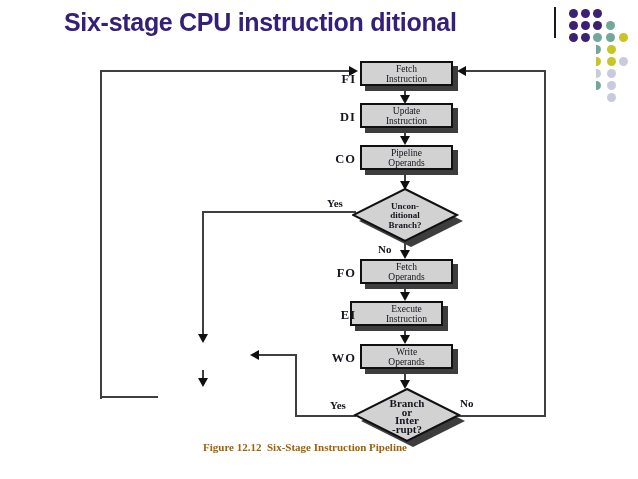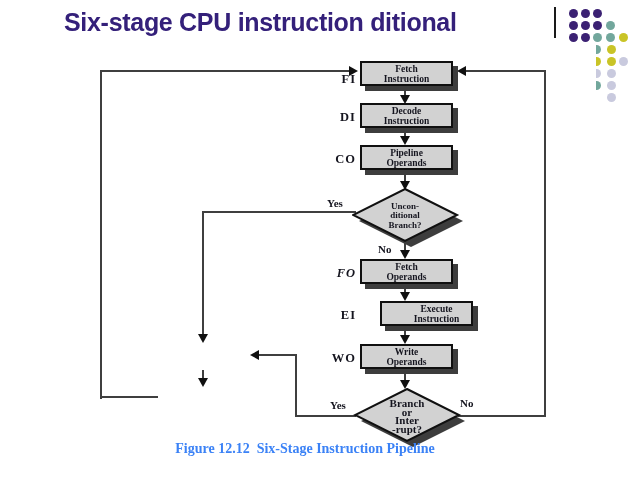--- a/index.html
+++ b/index.html
@@ -7,40 +7,40 @@
          font-family:"Liberation Serif",serif;}
   .title{position:absolute;left:64px;top:8px;width:500px;
          font-family:"Liberation Sans",sans-serif;font-weight:bold;font-size:25px;
          color:#34207a;letter-spacing:-0.3px;white-space:nowrap;}
   .sep-bar{position:absolute;left:554px;top:7px;width:2px;height:31px;background:#1a1a1a;}
   .dot{position:absolute;width:9px;height:9px;border-radius:50%;}
   .dot.half{width:5px;border-radius:0 5px 5px 0;}
   .sbox{position:absolute;width:93px;height:25px;background:#d2d2d2;
         border:2px solid #101010;box-shadow:5px 5px 0 #3d3d3d;box-sizing:border-box;
         display:flex;align-items:center;justify-content:center;text-align:center;
-        font-weight:bold;font-size:9.5px;line-height:10px;color:#15151f;white-space:pre-line;}
+        font-weight:normal;font-size:9.5px;line-height:10px;color:#15151f;white-space:pre-line;}
   .side{width:91px;}
   .abbr{position:absolute;width:38px;text-align:right;font-weight:bold;font-size:12.5px;
         color:#15151f;letter-spacing:1px;}
   .yn{position:absolute;font-weight:bold;font-size:11px;color:#15151f;}
   .hline{position:absolute;height:2px;background:#3f3f3f;}
   .vline{position:absolute;width:2px;background:#3f3f3f;}
   .arr-d{position:absolute;width:0;height:0;border-left:5px solid transparent;
          border-right:5px solid transparent;border-top:9px solid #101010;}
   .arr-r{position:absolute;width:0;height:0;border-top:5px solid transparent;
          border-bottom:5px solid transparent;border-left:9px solid #101010;}
   .arr-l{position:absolute;width:0;height:0;border-top:5px solid transparent;
          border-bottom:5px solid transparent;border-right:9px solid #101010;}
   .dia-svg{position:absolute;}
   .dtext{position:absolute;display:flex;align-items:center;justify-content:center;
          text-align:center;font-weight:bold;white-space:pre-line;color:#15151f;}
   .dtext.d1{left:352px;top:190px;width:106px;height:52px;font-size:9px;line-height:9.5px;font-family:Liberation Serif, serif;}
   .dtext.d2{left:354px;top:390px;width:106px;height:52px;font-size:11px;line-height:8.5px;}
   .caption{position:absolute;left:119px;top:441px;width:372px;text-align:center;
-           font-weight:bold;font-size:14px;color:#3b82f6;white-space:pre;}
+           font-weight:bold;font-size:11px;color:#a16207;white-space:pre;}
 </style>
 </head>
 <body>
 
 <div class="slide">
 
   <div class="title">Six-stage CPU instruction ditional</div>
   <div class="sep-bar"></div>
   <div id="dots">
       <div class="dot" style="left: 568.5px; top: 8.5px; background: rgb(59, 33, 115);"></div>
@@ -99,36 +99,36 @@
   <div class="vline" style="left:202px;top:370px;height:9px;"></div>
   <div class="arr-d" style="left:198px;top:378px;"></div>
 
   <div class="hline" style="left:295px;top:415px;width:61px;"></div>
   <div class="vline" style="left:295px;top:354px;height:63px;"></div>
   <div class="hline" style="left:259px;top:354px;width:38px;"></div>
   <div class="arr-l" style="left:250px;top:350px;"></div>
 
   <div class="sbox" style="left:360px;top:61px;">Fetch
 Instruction</div>
-  <div class="sbox" style="left:360px;top:103px;">Decode
+  <div class="sbox" style="left:360px;top:103px;">Update
 Instruction</div>
   <div class="sbox" style="left:360px;top:145px;">Pipeline
 Operands</div>
   <div class="sbox" style="left:360px;top:259px;">Fetch
 Operands</div>
-  <div class="sbox" style="left:380px;top:301px;padding-left:20px;">Execute
+  <div class="sbox" style="left:350px;top:301px;padding-left:20px;">Execute
 Instruction</div>
   <div class="sbox" style="left:360px;top:344px;">Write
 Operands</div>
 
 
   <div class="abbr" style="left:318px;top:72px;">FI</div>
   <div class="abbr" style="left:318px;top:110px;">DI</div>
   <div class="abbr" style="left:318px;top:152px;">CO</div>
-  <div class="abbr" style="left:318px;top:266px;font-style:italic;">FO</div>
+  <div class="abbr" style="left:318px;top:266px;">FO</div>
   <div class="abbr" style="left:318px;top:308px;text-align:right;">EI</div>
   <div class="abbr" style="left:318px;top:351px;">WO</div>
 
   <svg class="dia-svg" style="left:352px;top:188px;" width="114" height="63">
     <polygon points="59,7 111,33 59,59 7,33" fill="#3d3d3d"></polygon>
     <polygon points="53,1 105,27 53,53 1,27" fill="#d2d2d2" stroke="#101010" stroke-width="2"></polygon>
   </svg>
   <div class="dtext d1">Uncon-
 ditional
 Branch?</div>

